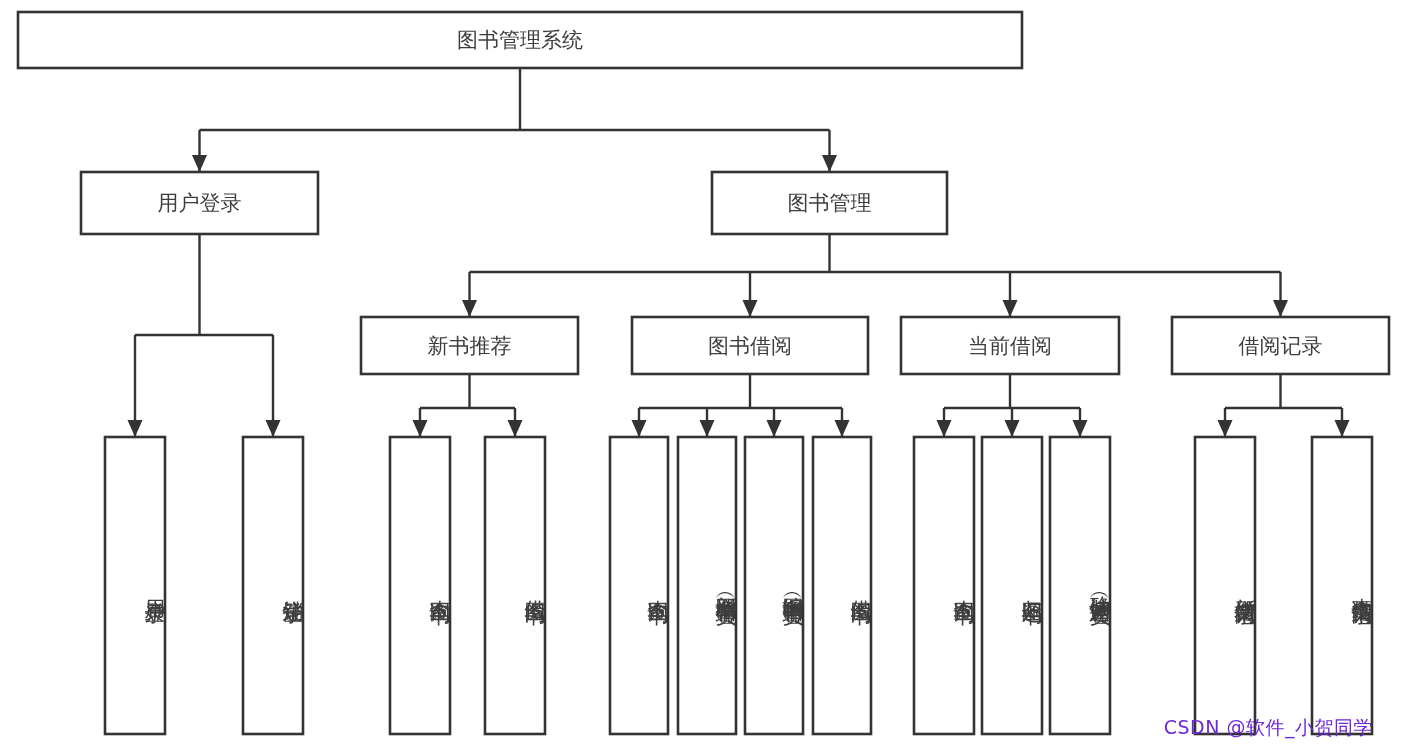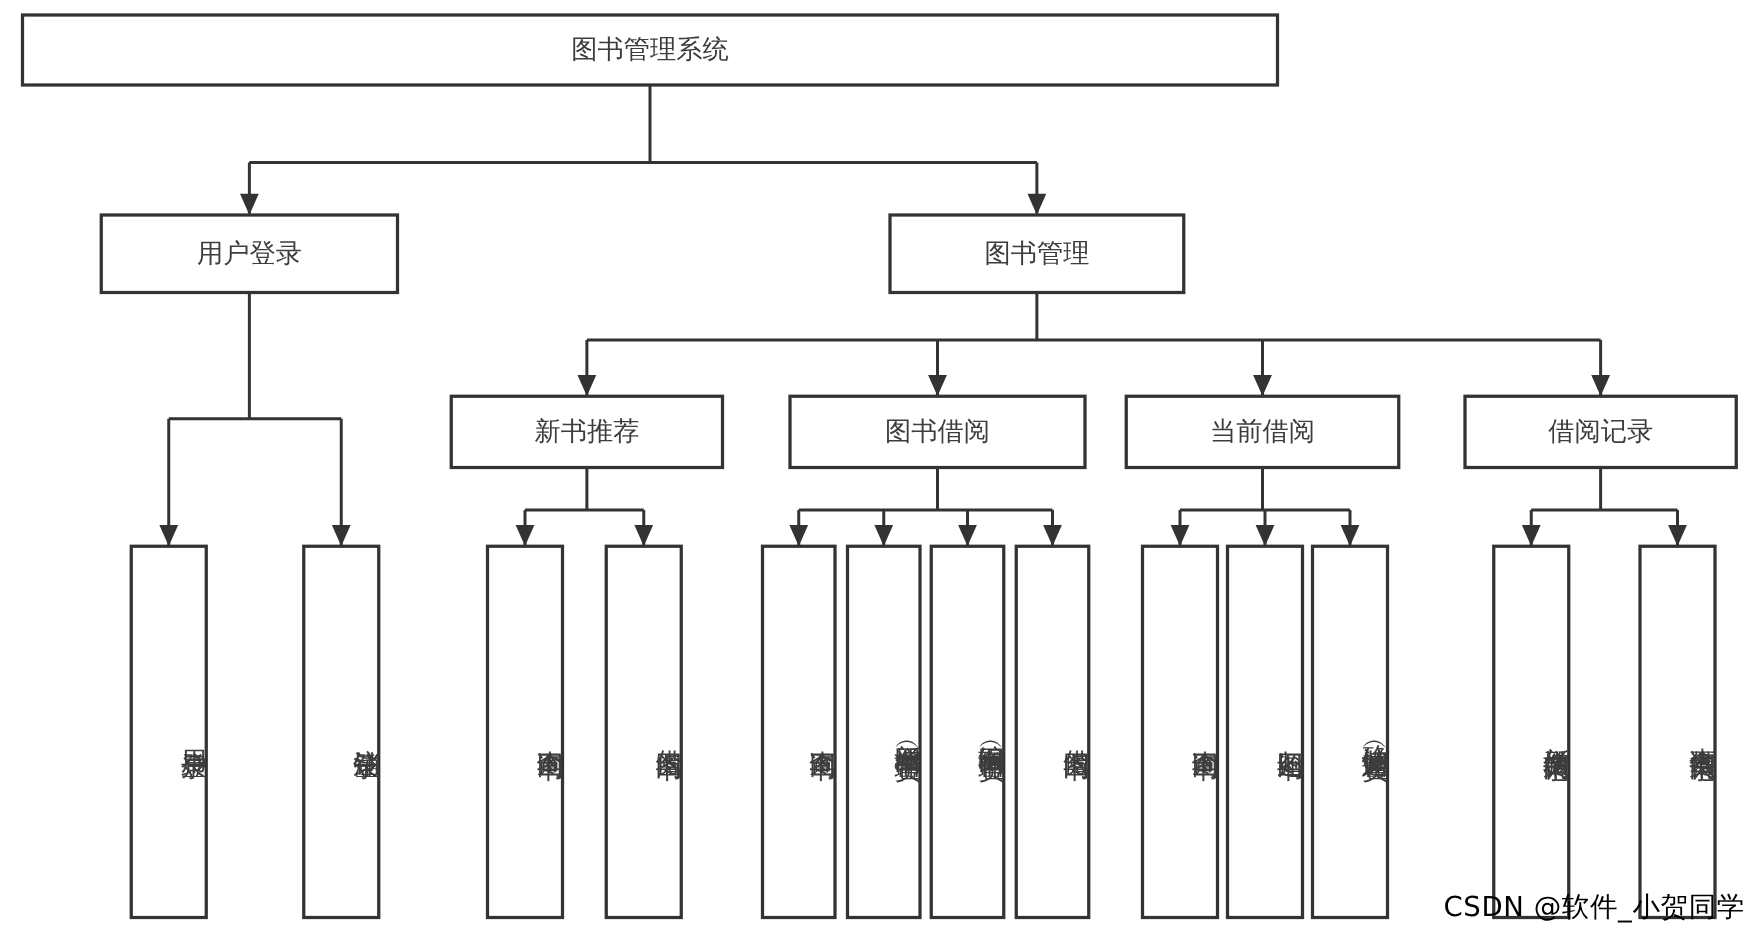--- a/index.html
+++ b/index.html
@@ -64,25 +64,25 @@
     letter-spacing: 1.5px;
     display: flex;
     align-items: flex-start;
     justify-content: center;
     pointer-events: none;
     user-select: none;
     overflow: hidden;
   }
   .watermark {
     position: absolute;
-    right: 9px;
+    right: 32px;
     bottom: 6px;
-    color: #000000;
+    color: #6d28d9;
     font-family: "DejaVu Sans", "Liberation Sans", sans-serif;
-    font-size: 22px;
+    font-size: 19px;
     letter-spacing: 0.5px;
     white-space: nowrap;
     user-select: none;
   }
 </style>
 </head>
 <body>
 
 <div id="diagram-root">
 

